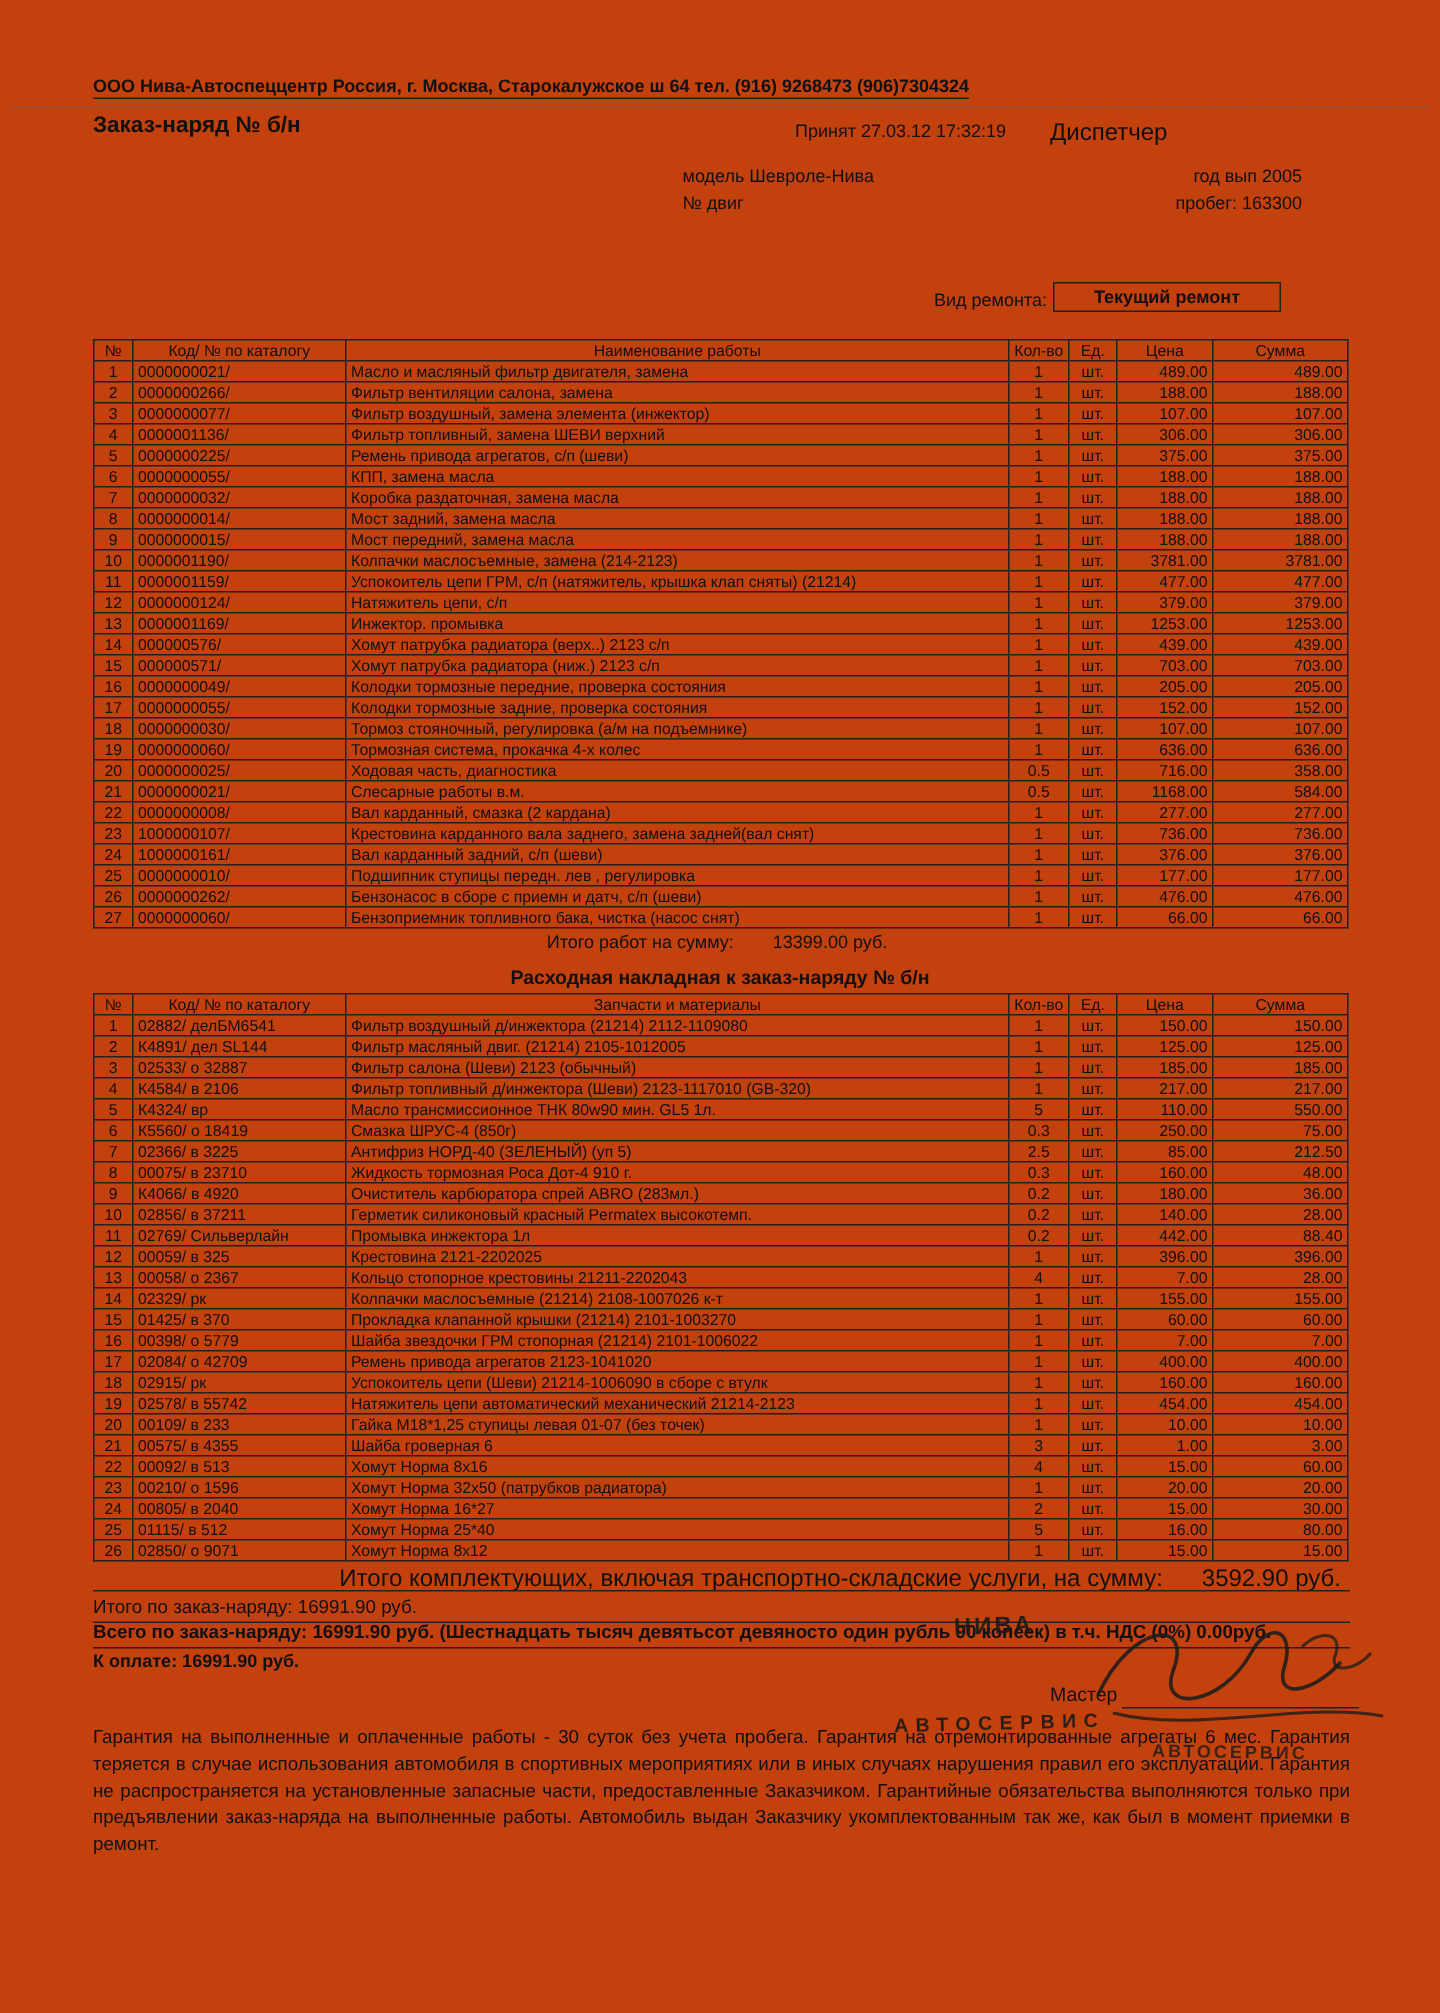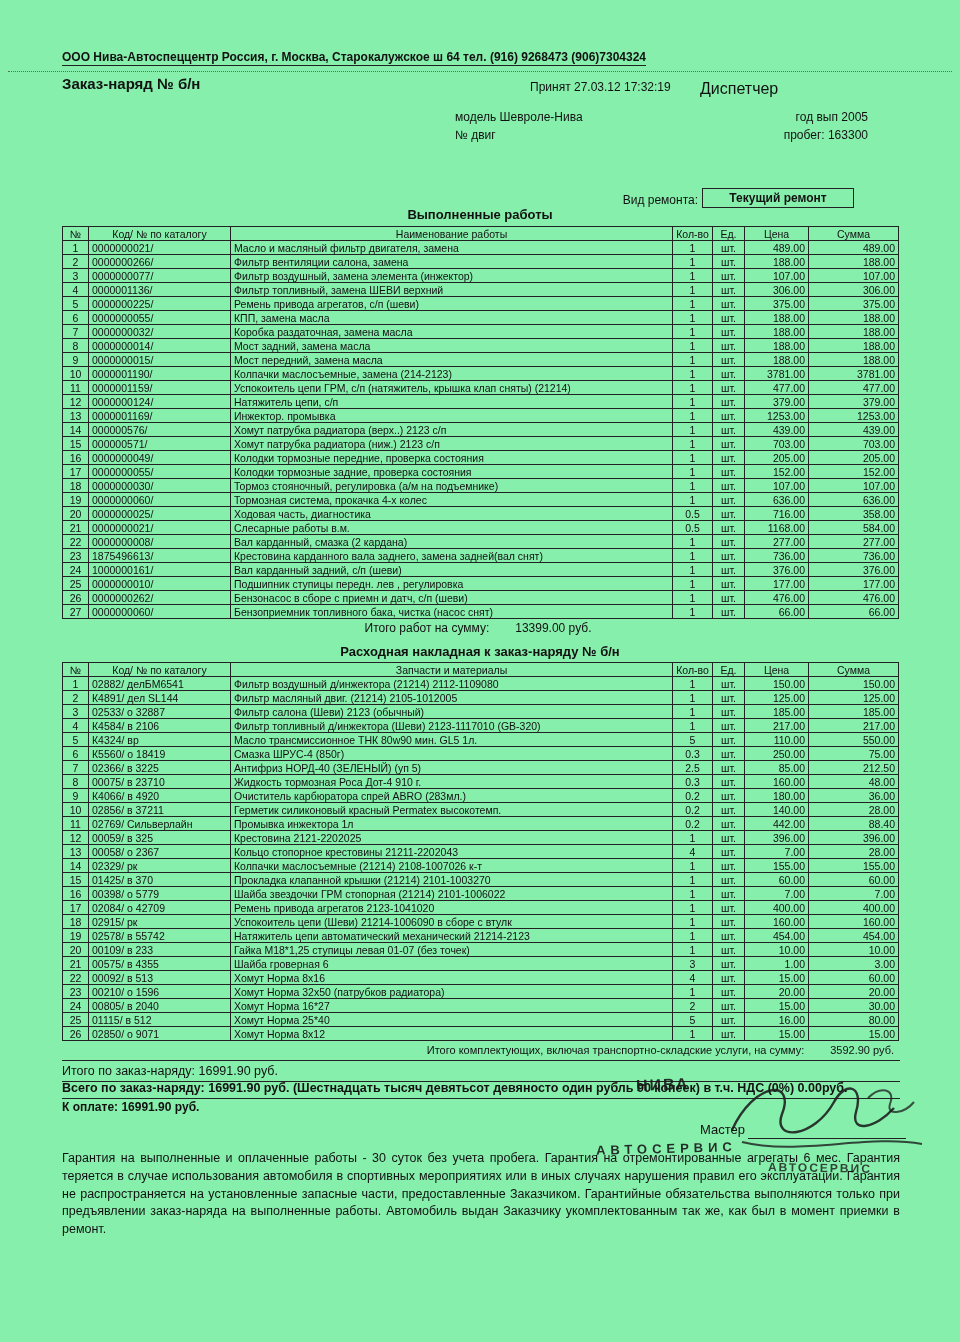--- a/index.html
+++ b/index.html
@@ -1,17 +1,17 @@
 <!DOCTYPE html>
 <html><head>
 <meta charset="utf-8">
 <style>
   * { margin:0; padding:0; box-sizing:border-box; }
   html,body { background:#ffffff; }
-  .page { position:relative; width:960px; height:1342px; background:#86efac;
+  .page { position:relative; width:960px; height:1342px; background:#c2410c;
           font-family:"Liberation Sans", sans-serif; color:#111; overflow:hidden; }
   .abs { position:absolute; }
 
   .company { top:50px; left:62px; font-size:12px; font-weight:bold;
              border-bottom:1px solid #222; padding-bottom:1px; }
   .dotted  { top:71px; left:8px; width:944px; border-bottom:1px dotted #666; height:1px; }
 
   .order-title { top:75px; left:62px; font-size:15px; font-weight:bold; }
   .accepted    { top:80px; left:530px; font-size:12px; }
   .dispatcher  { top:80px; left:700px; font-size:16px; }
@@ -33,21 +33,21 @@
                      overflow:hidden; white-space:nowrap; font-weight:normal; }
   .tbl th { text-align:center; }
   .tbl td:nth-child(1){ text-align:center; }
   .tbl td:nth-child(4){ text-align:center; }
   .tbl td:nth-child(5){ text-align:center; }
   .tbl td:nth-child(6), .tbl td:nth-child(7){ text-align:right; }
   .t1 { top:226px; left:62px; }
   .t2 { top:662px; left:62px; }
 
   .works-total { top:621px; left:62px; width:832px; text-align:center; font-size:12px; }
-  .parts-total { top:1044px; left:62px; width:832px; text-align:right; font-size:11px; }
+  .parts-total { top:1044px; left:62px; width:832px; text-align:right; font-size:16px; }
   .works-total .val, .parts-total .val { margin-left:26px; }
 
   .sum1 { top:1060px; left:62px; width:838px; font-weight:normal; font-size:12.5px;
           border-top:1px solid #222; border-bottom:1px solid #222; padding:3px 0 3px; }
   .sum2 { top:1079px; left:62px; width:838px; font-weight:bold; font-size:12.5px;
           border-bottom:1px solid #222; padding:2px 0 3px; }
   .k-oplate { top:1100px; left:62px; font-weight:bold; font-size:12px; }
 
   .master      { top:1122px; left:700px; font-size:13px;text-align:center; }
   .master-line { top:1138px; left:748px; width:158px; border-bottom:1px solid #222; height:1px; }
@@ -73,21 +73,20 @@
   <div class="abs dispatcher">Диспетчер</div>
 
   <div class="abs veh-left1">модель Шевроле-Нива</div>
   <div class="abs veh-right1">год вып 2005</div>
   <div class="abs veh-left2">№ двиг</div>
   <div class="abs veh-right2">пробег: 163300</div>
 
   <div class="abs repair-label">Вид ремонта:</div>
   <div class="abs repair-box">Текущий ремонт</div>
 
-  <div class="abs works-title">Выполненные работы</div>
 
   <table class="abs tbl t1">
     <colgroup>
       <col style="width:26px">
         <col style="width:142px">
         <col style="width:442px">
       <col style="width:40px">
         <col style="width:32px">
         <col style="width:64px">
         <col style="width:90px">
@@ -297,21 +296,21 @@
           <td>22</td>
           <td>0000000008/</td>
           <td>Вал карданный, смазка (2 кардана)</td>
           <td>1</td>
           <td>шт.</td>
           <td>277.00</td>
           <td>277.00</td>
         </tr>
         <tr>
           <td>23</td>
-          <td>1875496613/</td>
+          <td>1000000107/</td>
           <td>Крестовина карданного вала заднего, замена задней(вал снят)</td>
           <td>1</td>
           <td>шт.</td>
           <td>736.00</td>
           <td>736.00</td>
         </tr>
         <tr>
           <td>24</td>
           <td>1000000161/</td>
           <td>Вал карданный  задний, с/п (шеви)</td>

